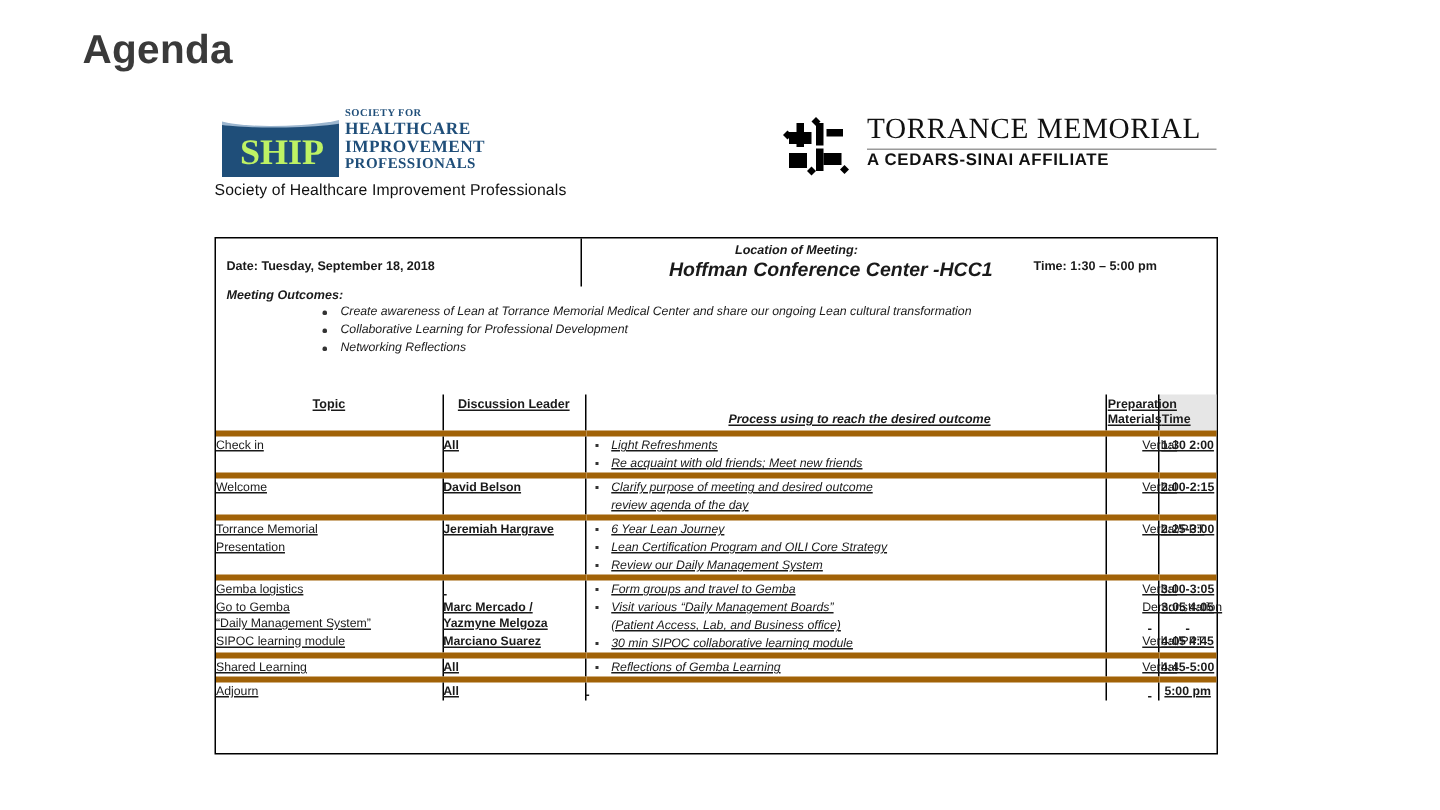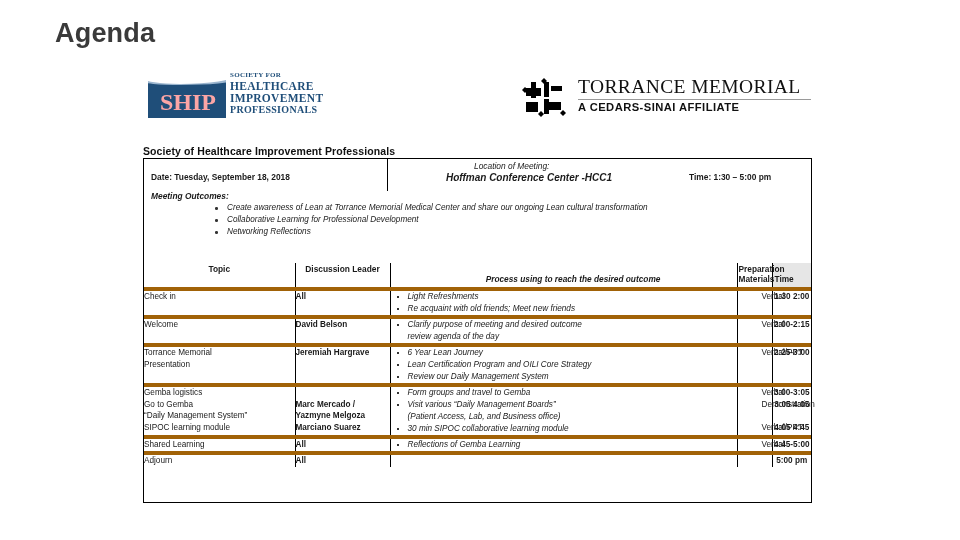--- a/index.html
+++ b/index.html
@@ -29,21 +29,21 @@
     position:absolute;left:-4px;top:-2px;width:90px;height:14px;
     background:#ffffff;
     border-radius:0 0 60% 40%;
   }
   #ship-wave2{
     position:absolute;left:-6px;top:4px;width:92px;height:9px;
     background:#9cb6cf;border-radius:0 0 70% 50%;
   }
   #ship-word{
     position:absolute;left:3px;top:17px;width:74px;
-    color:#fca5a5;font-family:"Liberation Serif",serif;
+    color:#bef264;font-family:"Liberation Serif",serif;
     font-size:24px;font-weight:700;letter-spacing:0px;
     text-align:center;line-height:26px;
   }
   #ship-lines{position:absolute;left:82px;top:3px;width:70px;}
   #ship-lines div{
     font-family:"Liberation Serif",serif;
     color:#1f4e79;font-weight:700;letter-spacing:.3px;
     white-space:nowrap;
   }
   #ship-l1{font-size:7px;letter-spacing:1.1px;margin-bottom:1px;color:#4a6c8c;}
@@ -59,49 +59,49 @@
     font-size:19.5px;letter-spacing:.4px;color:#111;
     white-space:nowrap;
   }
   #tm-rule{height:1px;background:#9a9a9a;margin:1px 0 1px 0;width:233px;}
   #tm-sub{
     font-size:11.2px;font-weight:700;letter-spacing:.45px;color:#111;
     white-space:nowrap;
   }
   
   #org-head{position:absolute;left:143px;top:121px;}
-  #org-name{font-size:10.5px;font-weight:700;color:#111;letter-spacing:.1px;margin-top:24px;}
+  #org-name{font-size:10.5px;font-weight:400;color:#111;letter-spacing:.1px;}
   #org-sub{font-size:8.6px;font-weight:700;color:#222;margin-top:2px;}
   
   #sheet{
     position:absolute;left:143px;top:158px;width:669px;height:345px;
     border:1px solid #000;box-sizing:border-box;
     background:#fff;
   }
   
   #meta-row{position:relative;height:32px;}
   #meta-div{position:absolute;left:243px;top:0;width:1px;height:32px;background:#000;}
   #meta-date{position:absolute;left:7px;top:13px;font-size:8.4px;font-weight:700;white-space:nowrap;}
-  #meta-loc-label{position:absolute;left:330px;top:2px;font-size:8.4px;font-weight:400;font-style:italic;white-space:nowrap;}
-  #meta-loc{position:absolute;left:302px;top:13px;font-size:10px;font-weight:700;font-style:italic;white-space:nowrap;}
+  #meta-loc-label{position:absolute;left:346px;top:2px;font-size:8.4px;font-weight:700;font-style:italic;white-space:nowrap;}
+  #meta-loc{position:absolute;left:302px;top:13px;font-size:13px;font-weight:700;font-style:italic;white-space:nowrap;}
   #meta-time{position:absolute;left:545px;top:13px;font-size:8.4px;font-weight:700;white-space:nowrap;}
   
   #purpose-line{position:relative;height:22px;}
   #purpose-bullet{position:absolute;left:27px;top:9px;width:2px;height:2px;background:#333;}
   #purpose-txt{position:absolute;left:40px;top:5px;font-size:8.3px;font-style:italic;white-space:nowrap;}
   #purpose-txt b{font-style:normal;font-weight:700;}
   
   #outcomes{position:relative;height:48px;}
   #outcomes-label{position:absolute;left:7px;top:0px;font-size:8.4px;font-weight:700;font-style:italic;}
   .oc{position:absolute;font-size:8.2px;font-style:italic;white-space:nowrap;}
   .ocb{position:absolute;width:2.5px;height:2.5px;border-radius:50%;background:#333;}
   
   table#agenda{
     border-collapse:collapse;width:667px;table-layout:fixed;
-    position:absolute;left:0;top:104px;
+    position:absolute;left:0;top:104px;text-decoration:underline;
   }
   table#agenda col.c1{width:151px;}
   table#agenda col.c2{width:95px;}
   table#agenda col.c3{width:347px;}
   table#agenda col.c4{width:35px;}
   table#agenda col.c5{width:39px;}
   #agenda td,#agenda th{
     vertical-align:top;padding:0;
     border-left:1px solid #000;
     font-size:8.2px;

